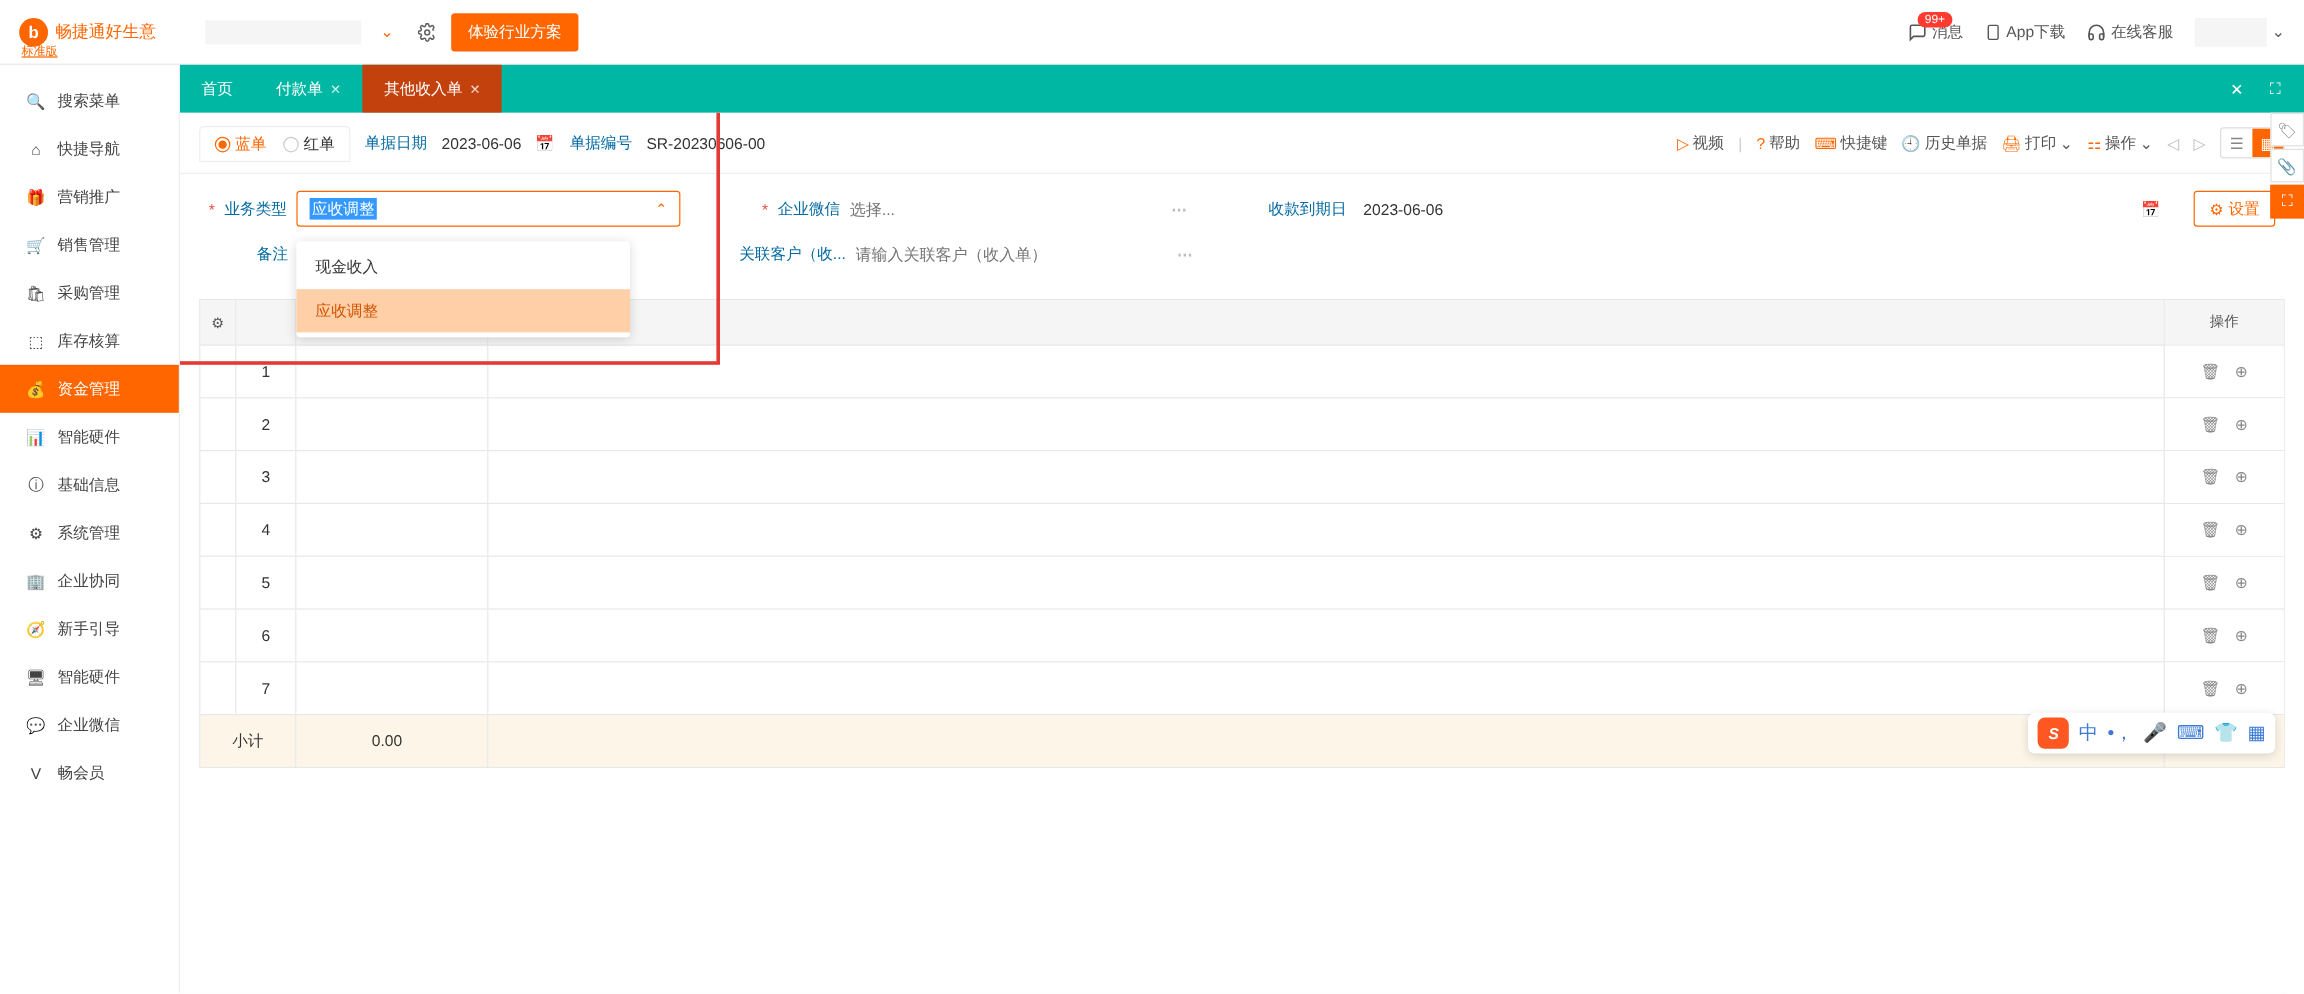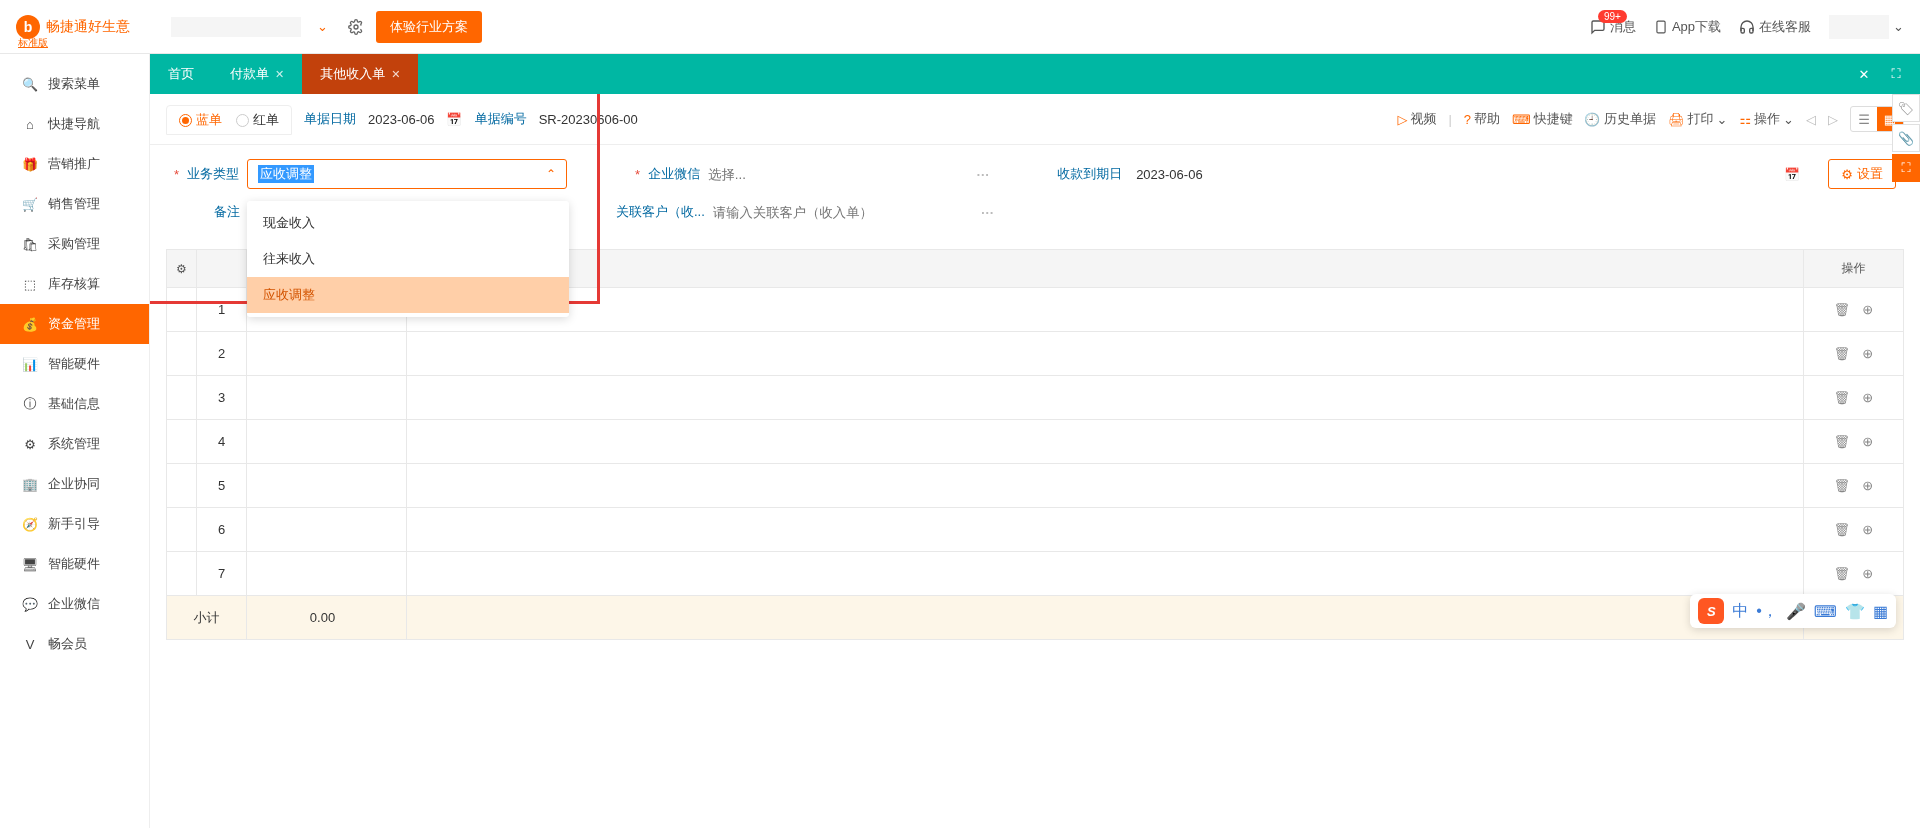--- a/index.html
+++ b/index.html
@@ -65,21 +65,21 @@
     .select-box { width: 320px; height: 30px; border: 1px solid #ddd; border-radius: 3px; display: flex; align-items: center; padding: 0 10px; justify-content: space-between; cursor: pointer; }
     .select-box.open { border-color: #ff6600; }
     .selected-text { background: #3399ff; color: #fff; padding: 0 2px; }
     .chev-up { color: #ff6600; font-size: 12px; }
     .input-box { border: none; outline: none; color: #bbb; width: 260px; }
     .more-dots { color: #bbb; font-weight: bold; cursor: pointer; }
     .settings-btn { border: 1px solid #ff6600; color: #ff6600; padding: 5px 12px; border-radius: 3px; display: flex; align-items: center; gap: 4px; cursor: pointer; font-size: 13px; }
     
     .highlight-box { position: absolute; border: 3px solid #e53935; pointer-events: none; left: -18px; top: -56px; width: 468px; height: 215px; z-index: 5; }
     
-    .dropdown { position: absolute; top: 42px; left: 73px; width: 322px; background: #fff; box-shadow: 0 2px 10px rgba(0,0,0,0.15); border-radius: 3px; z-index: 10; padding: 4px 0; }
+    .dropdown { position: absolute; top: 42px; left: 73px; width: 278px; background: #fff; box-shadow: 0 2px 10px rgba(0,0,0,0.15); border-radius: 3px; z-index: 10; padding: 4px 0; }
     .dd-item { padding: 9px 16px; cursor: pointer; font-size: 13px; color: #333; }
     .dd-item.highlighted { background: #ffcfa8; color: #d35400; }
     
     .table-wrap { flex: 1; overflow: auto; padding: 0 16px 16px; }
     .data-table { width: 100%; border-collapse: collapse; }
     .data-table th { background: #f5f5f5; padding: 10px 8px; border: 1px solid #e8e8e8; font-weight: normal; color: #555; font-size: 12px; text-align: center; }
     .data-table td { border: 1px solid #e8e8e8; padding: 12px 8px; text-align: center; height: 44px; }
     .row-num-col { width: 50px; }
     .gear-col { width: 30px; }
     .amount-col { width: 160px; }
@@ -299,21 +299,20 @@
           <div class="form-field" style="position:relative;">
             <span class="req">*</span>
             <span class="field-label">业务类型</span>
             <div class="select-box open">
               <span class="selected-text">应收调整</span>
               <span class="chev-up">⌃</span>
             </div>
 
             <div class="dropdown">
               <div class="dd-item">现金收入</div>
-              <div class="dd-item">往来收入</div>
               <div class="dd-item highlighted">应收调整</div>
             </div>
           </div>
           <div class="form-field" style="margin-left:40px;">
             <span class="req">*</span>
             <span class="field-label">企业微信</span>
             <input class="input-box" placeholder="选择..." style="">
             <span class="more-dots">⋯</span>
           </div>
           <div class="form-field" style="margin-left:40px;">

